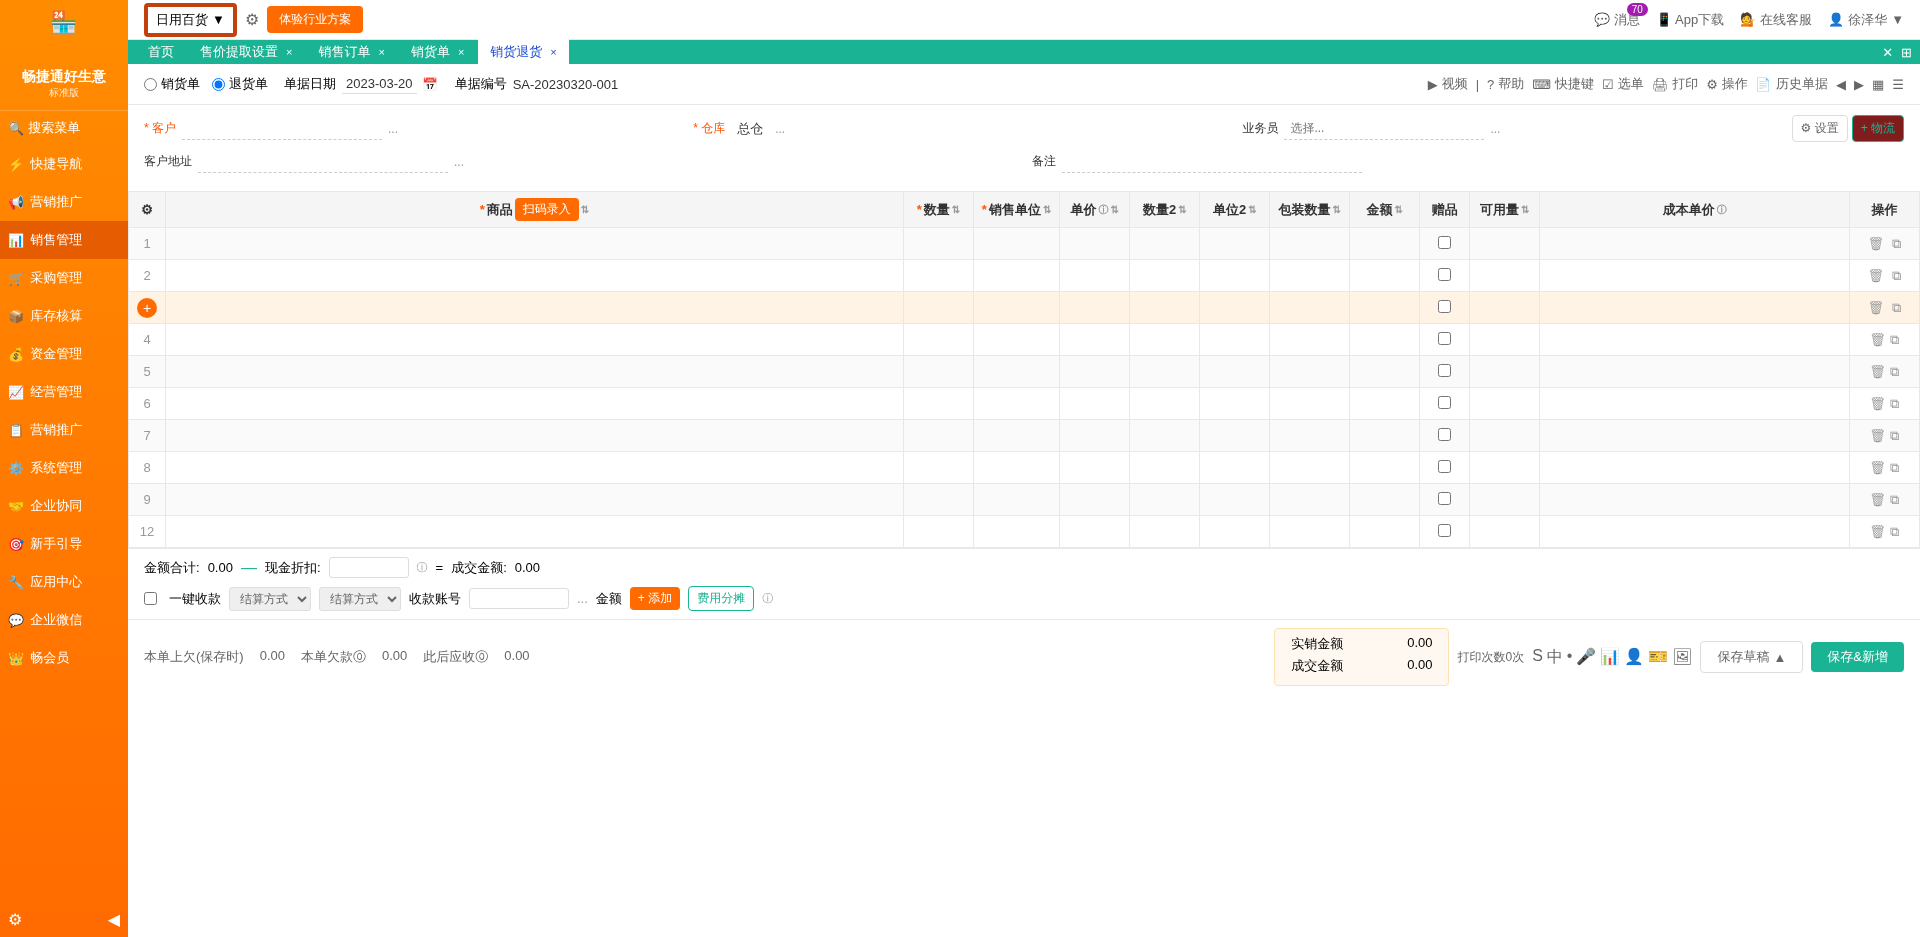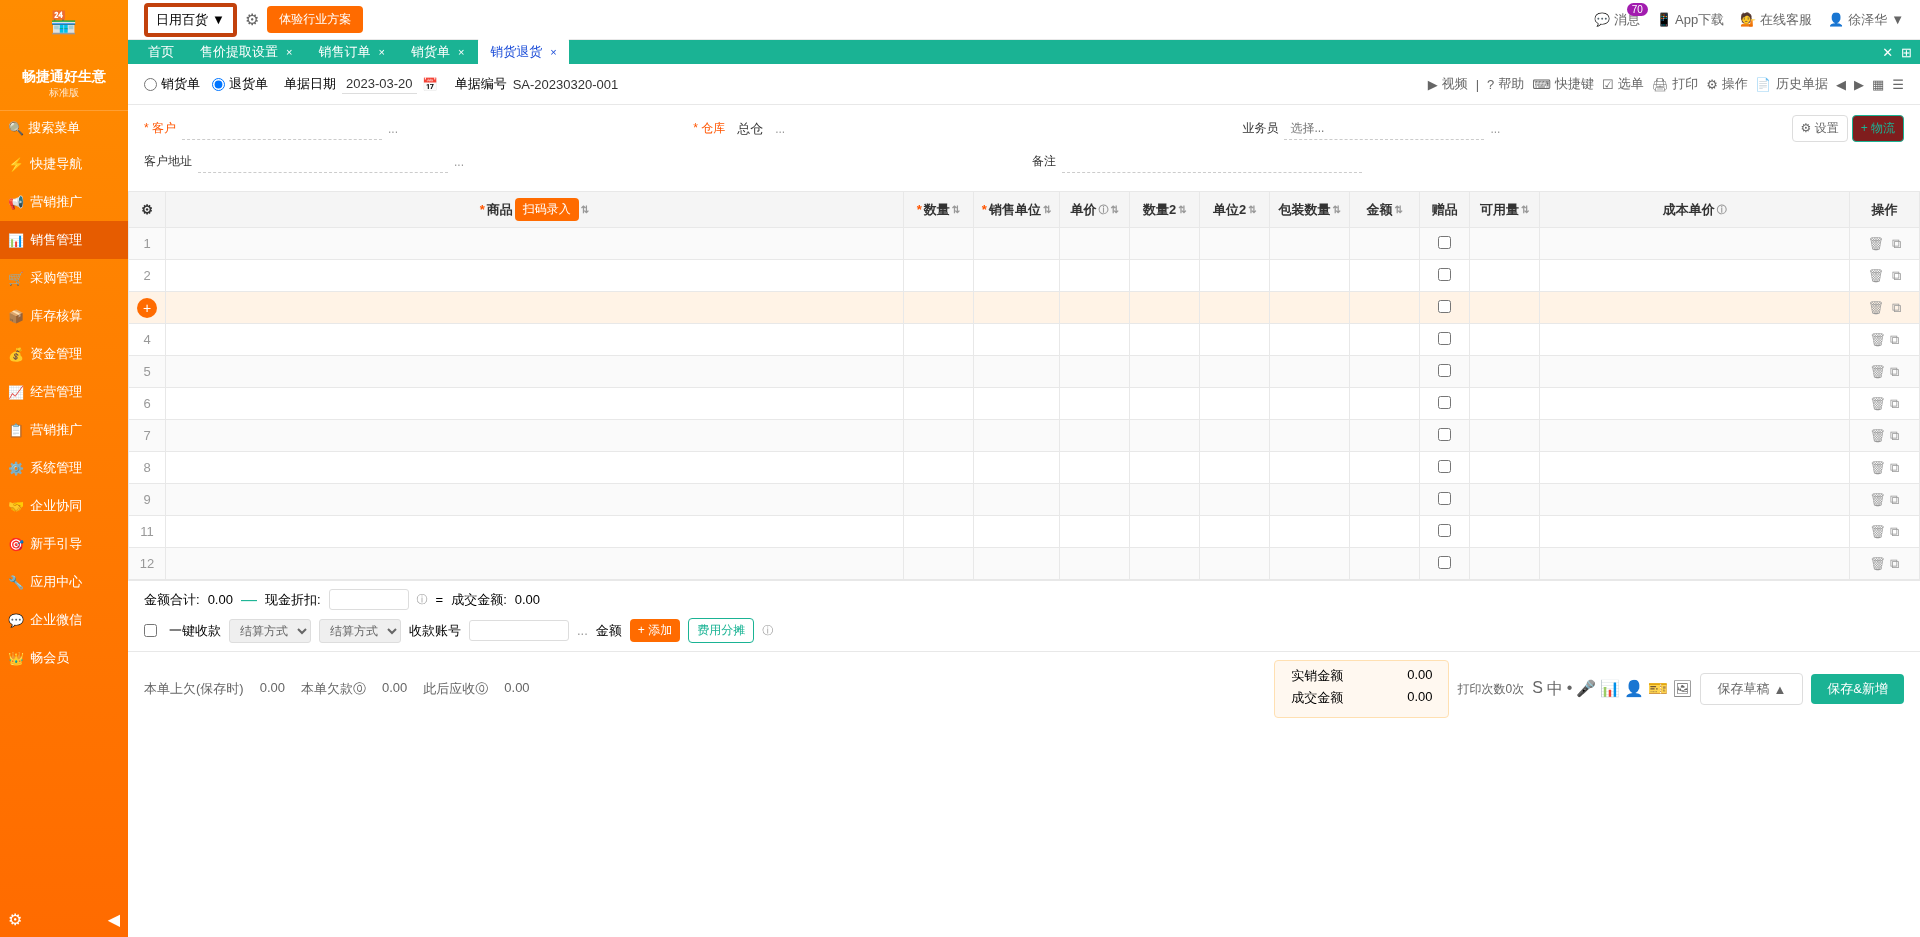--- a/index.html
+++ b/index.html
@@ -579,35 +579,20 @@
                 <td></td>
                 <td></td>
                 <td></td>
                 <td></td>
                 <td class="checkbox-cell"><input type="checkbox" style=""></td>
                 <td></td>
                 <td></td>
                 <td><span style="cursor:pointer; color:#999; margin-right:4px;">🗑</span><span style="cursor:pointer; color:#999;">⧉</span></td>
               </tr>
             <tr>
-                <td class="row-num">11</td>
-                <td></td>
-                <td></td>
-                <td></td>
-                <td></td>
-                <td></td>
-                <td></td>
-                <td></td>
-                <td></td>
-                <td class="checkbox-cell"><input type="checkbox" style=""></td>
-                <td></td>
-                <td></td>
-                <td><span style="cursor:pointer; color:#999; margin-right:4px;">🗑</span><span style="cursor:pointer; color:#999;">⧉</span></td>
-              </tr>
-            <tr>
                 <td class="row-num">12</td>
                 <td></td>
                 <td></td>
                 <td></td>
                 <td></td>
                 <td></td>
                 <td></td>
                 <td></td>
                 <td></td>
                 <td class="checkbox-cell"><input type="checkbox" style=""></td>

